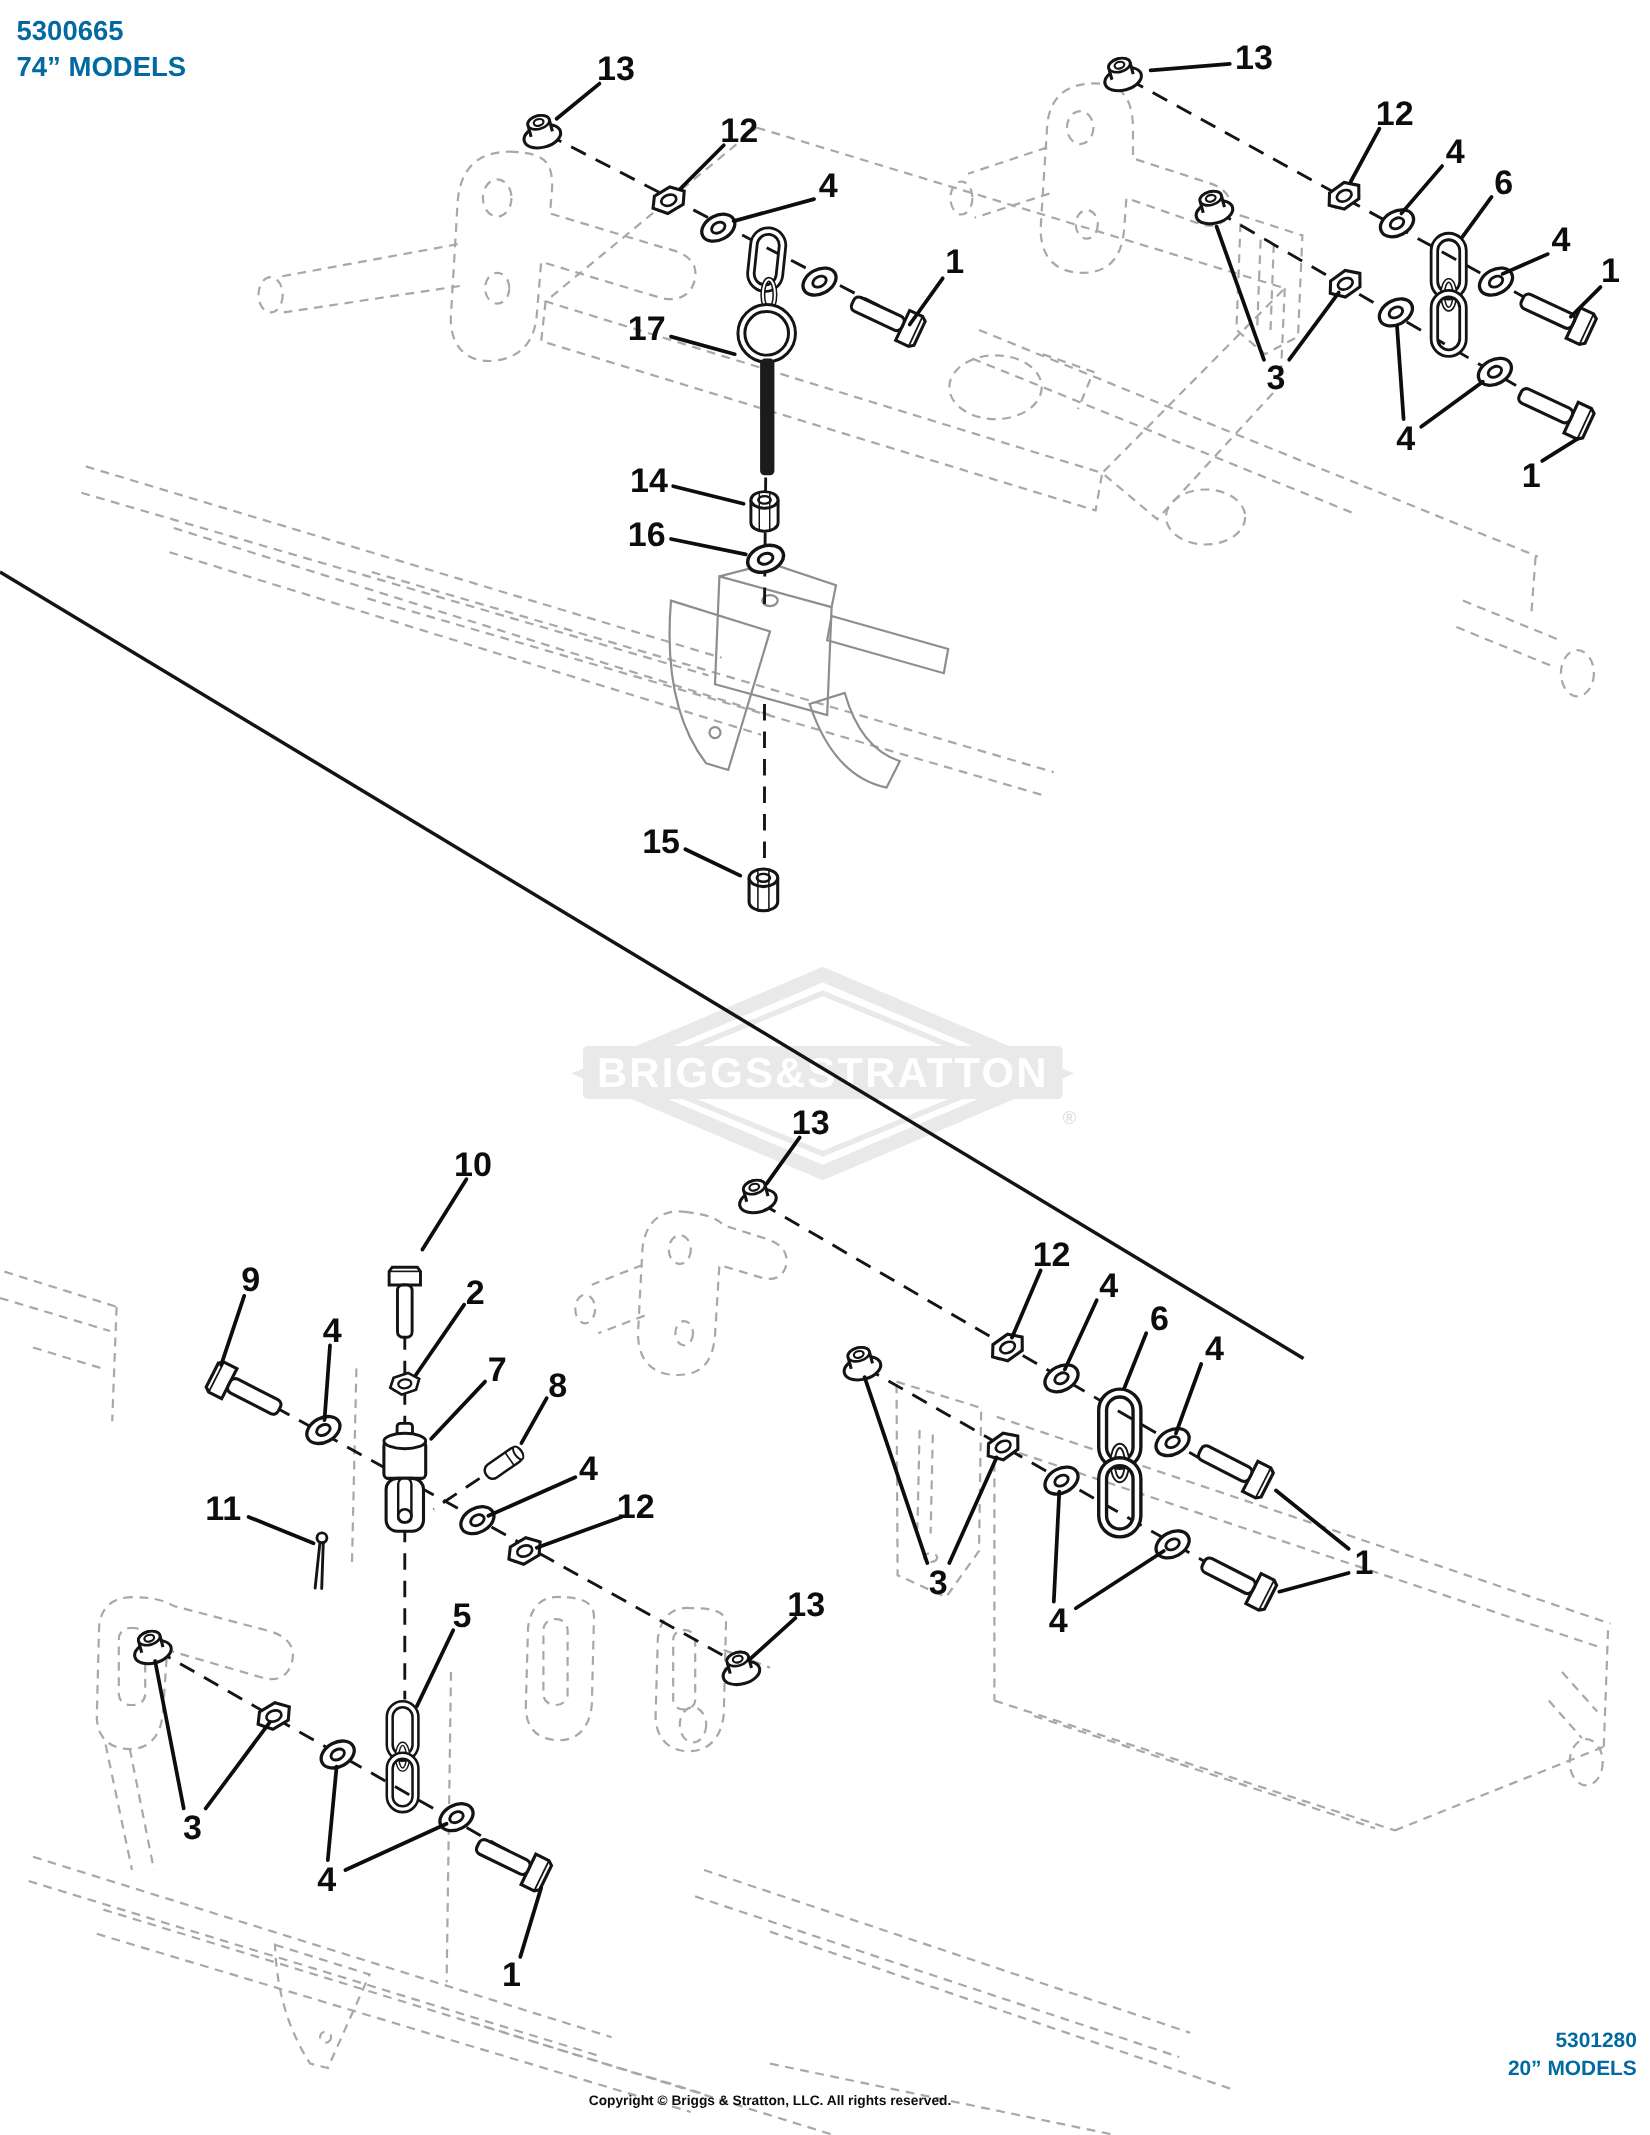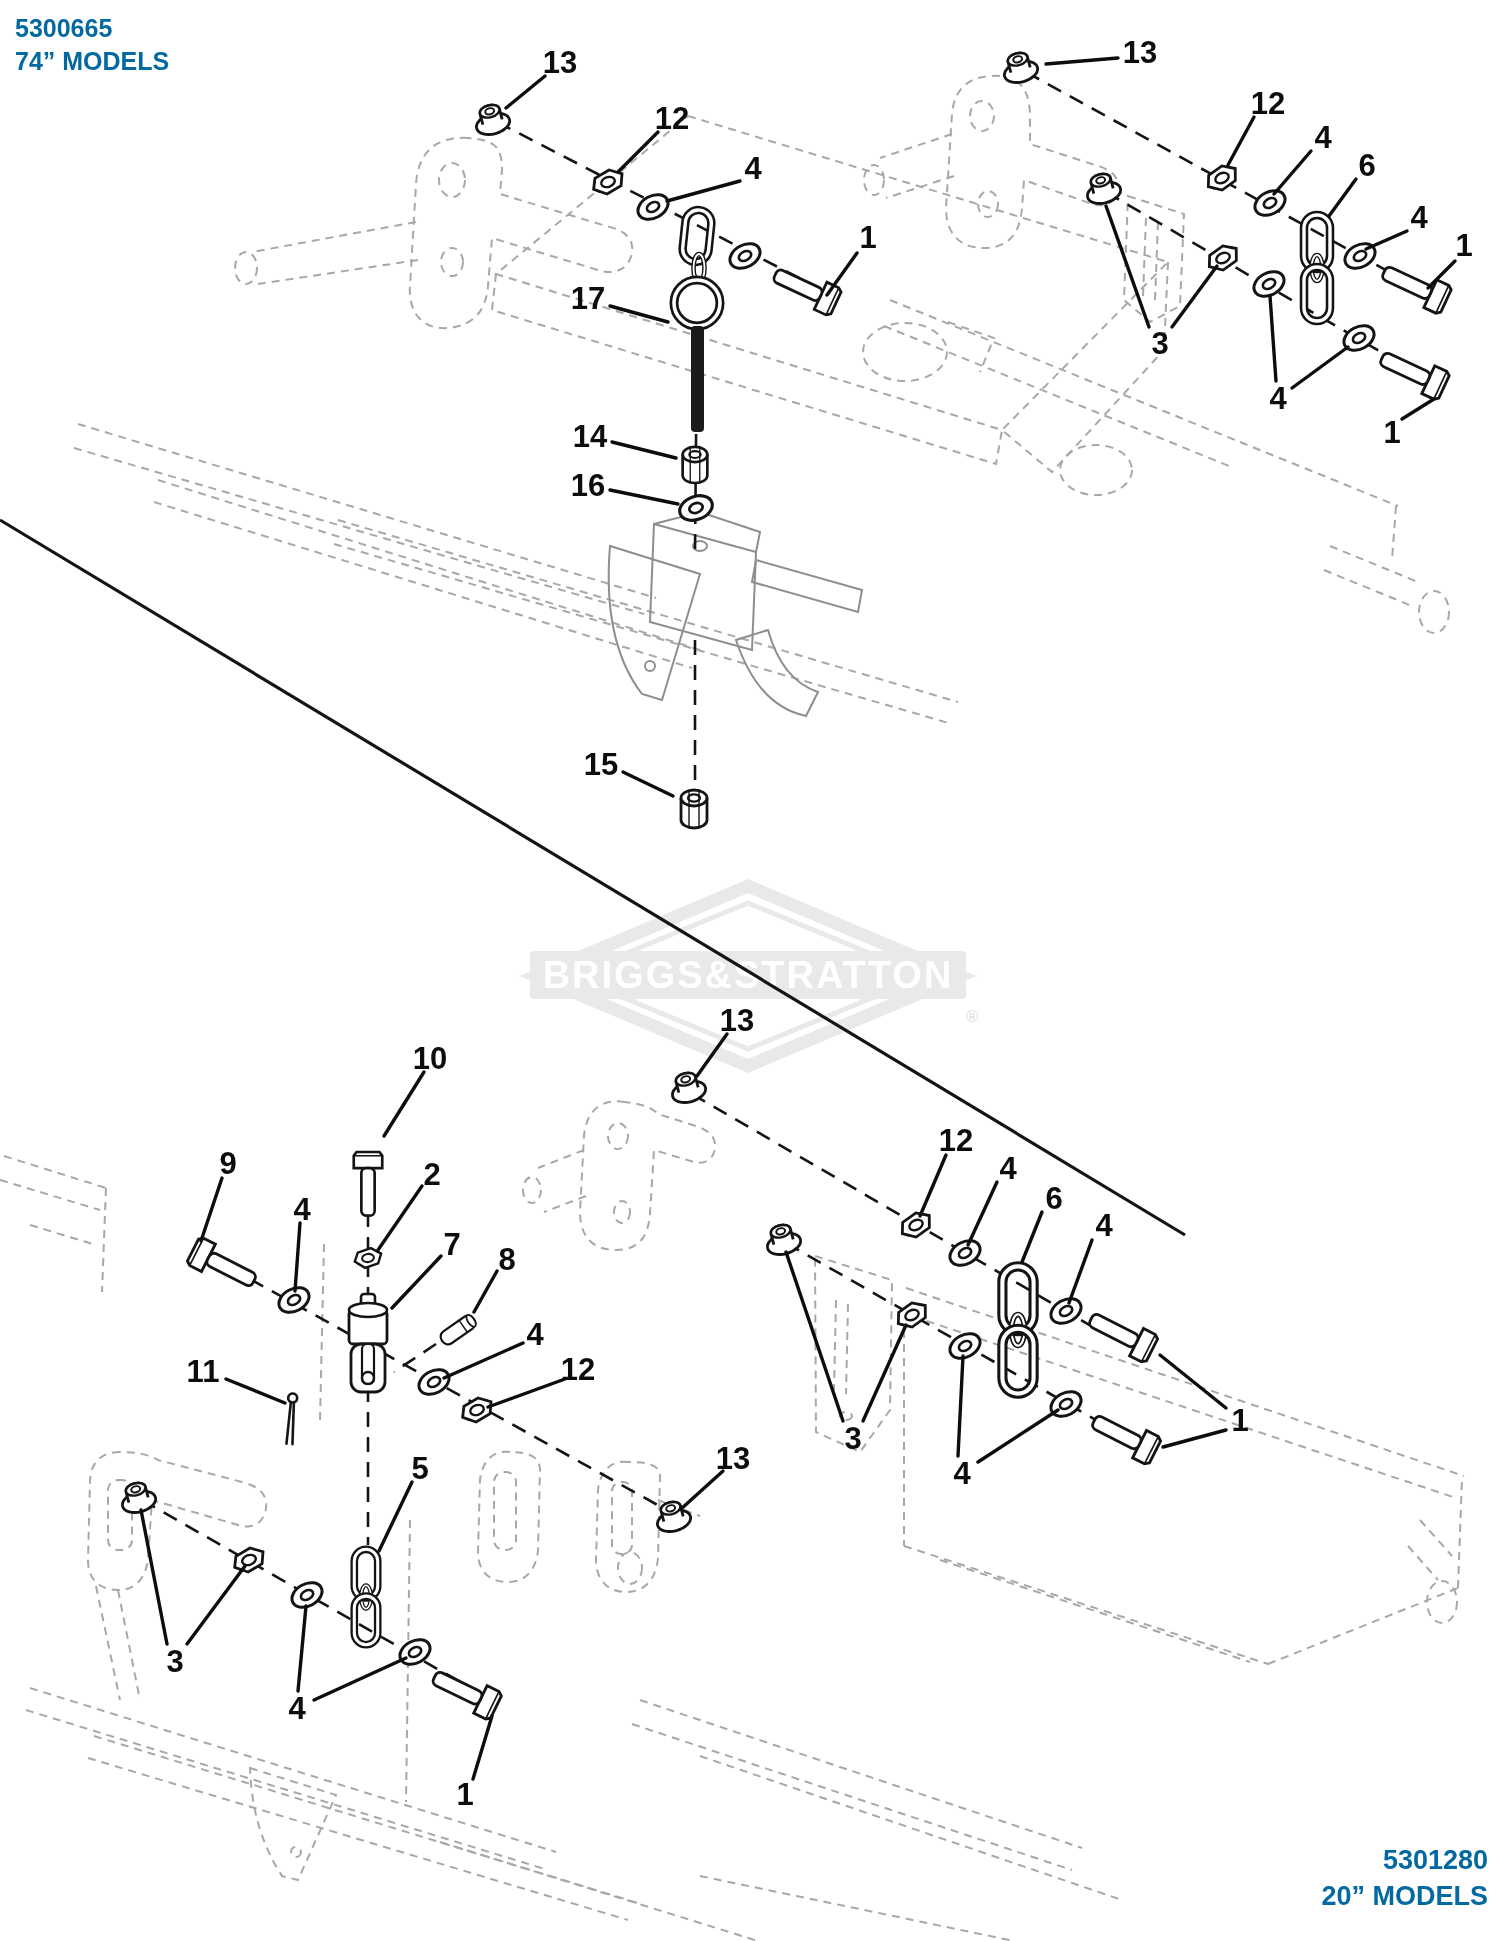--- a/index.html
+++ b/index.html
@@ -3,21 +3,21 @@
 <meta charset="utf-8">
 <style>
   html,body{margin:0;padding:0;background:#888;}
   #page{
     position:relative;width:1500px;height:1941px;background:#ffffff;
     font-family:"Liberation Sans","DejaVu Sans",sans-serif;overflow:hidden;margin:0 auto;
   }
   #art{position:absolute;left:0;top:0;}
   .corner-text{position:absolute;color:#0369a1;font-weight:bold;line-height:1.32;}
   #id-top-left{left:15px;top:12px;font-size:25px;text-align:left;}
-  #id-bottom-right{right:12px;top:1843px;font-size:27px;text-align:right;}
+  #id-bottom-right{right:12px;top:1843px;font-size:19px;text-align:right;}
   #copyright{position:absolute;left:0;top:1903px;width:1400px;text-align:center;
     font-size:12.5px;font-weight:bold;color:#0d0d0d;}
   .callout-num{font-size:31px;font-weight:bold;fill:#0d0d0d;}
   .leader{stroke:#0d0d0d;stroke-width:3.4;stroke-linecap:round;}
   .axis{stroke:#141414;stroke-width:2.6;fill:none;stroke-dasharray:15 10;}
   .deck{stroke:#a8a8a8;stroke-width:2;fill:none;stroke-dasharray:8 6;}
   .decksolid{stroke:#8e8e8e;stroke-width:2;fill:none;}
   .hw{stroke:#141414;fill:#ffffff;}
   .wm-band{fill:#e9e9e9;}
   .wm-d{stroke:#e9e9e9;fill:none;}
@@ -330,13 +330,14 @@
   </svg>
 
   <div class="corner-text" id="id-top-left">
     <div>5300665</div>
     <div>74” MODELS</div>
   </div>
   <div class="corner-text" id="id-bottom-right">
     <div>5301280</div>
     <div>20” MODELS</div>
   </div>
+  <div id="copyright">Copyright © Briggs &amp; Stratton, LLC. All rights reserved.</div>
 </div>
 
 </body></html>

